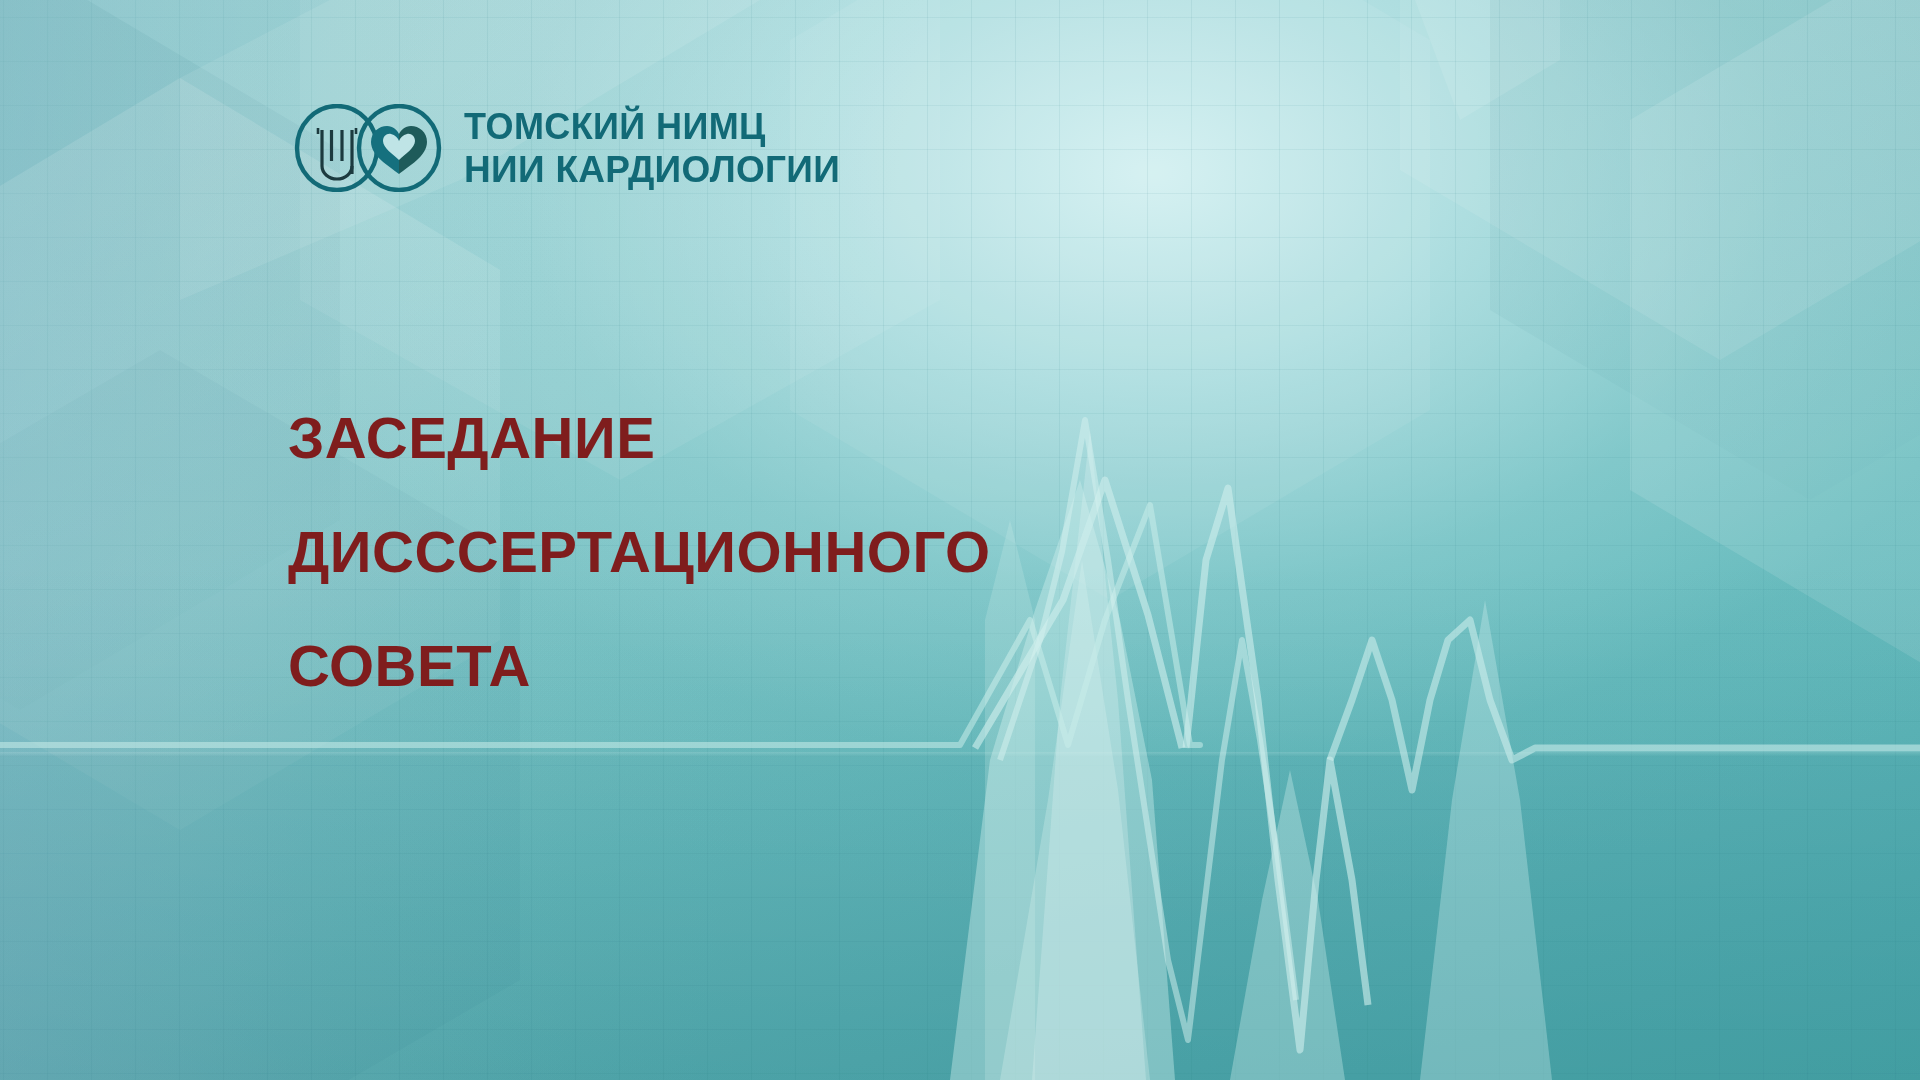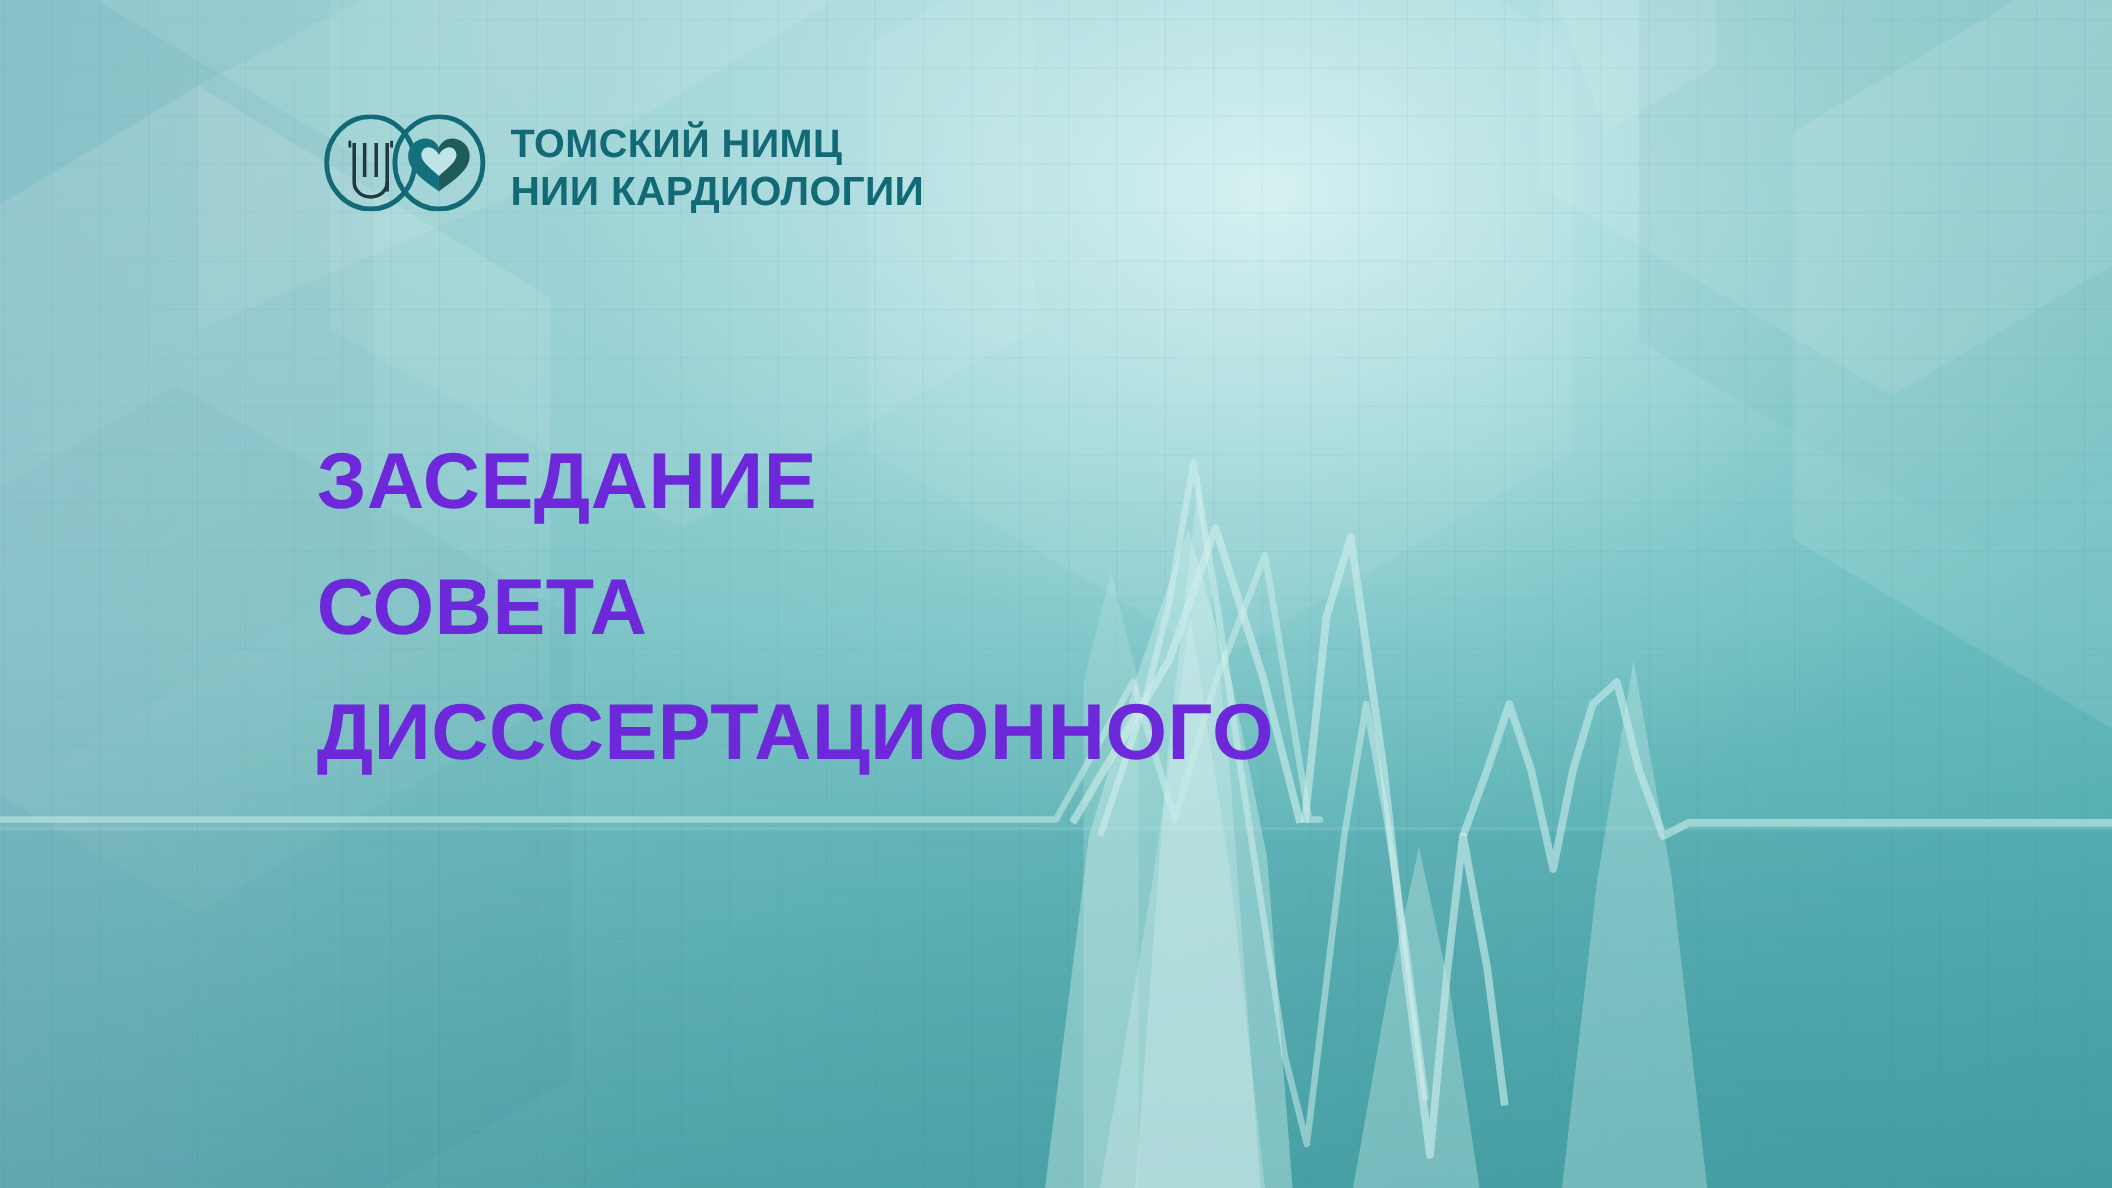--- a/index.html
+++ b/index.html
@@ -103,21 +103,21 @@
   
   .ecg { position: absolute; inset: 0; }
   .ecg svg { display: block; width: 1920px; height: 1080px; }
 
   
   .logo-block {
     position: absolute;
     left: 293px;
     top: 104px;
     display: flex;
-    align-items: flex-end;
+    align-items: center;
     gap: 19px;
   }
   .logo-mark { width: 152px; height: 88px; flex: none; }
   .logo-mark svg { display: block; width: 152px; height: 88px; }
   .logo-text { display: flex; flex-direction: column; line-height: 1; }
   .logo-line1 {
     font-size: 36px;
     font-weight: 700;
     letter-spacing: 0.4px;
     color: #126a77;
@@ -131,23 +131,23 @@
     white-space: nowrap;
     margin-top: 6px;
   }
 
   
   .headline {
     position: absolute;
     left: 288px;
     top: 381px;
     width: 1250px;
-    color: #6d28d9;
+    color: #7f1d1d;
     font-weight: 700;
-    font-size: 72px;
+    font-size: 58px;
     line-height: 114px;
     letter-spacing: 0.5px;
     text-transform: uppercase;
   }
   .headline div { white-space: nowrap; }
 </style>
 </head>
 <body>
 
 <div id="stage">
@@ -320,17 +320,17 @@
       </svg>
     </div>
     <div class="logo-text">
       <span class="logo-line1">ТОМСКИЙ НИМЦ</span>
       <span class="logo-line2">НИИ КАРДИОЛОГИИ</span>
     </div>
   </div>
 
   <div class="headline">
     <div>ЗАСЕДАНИЕ</div>
+    <div>ДИСССЕРТАЦИОННОГО</div>
     <div>СОВЕТА</div>
-    <div>ДИСССЕРТАЦИОННОГО</div>
   </div>
 
 </div>
 
 </body></html>

